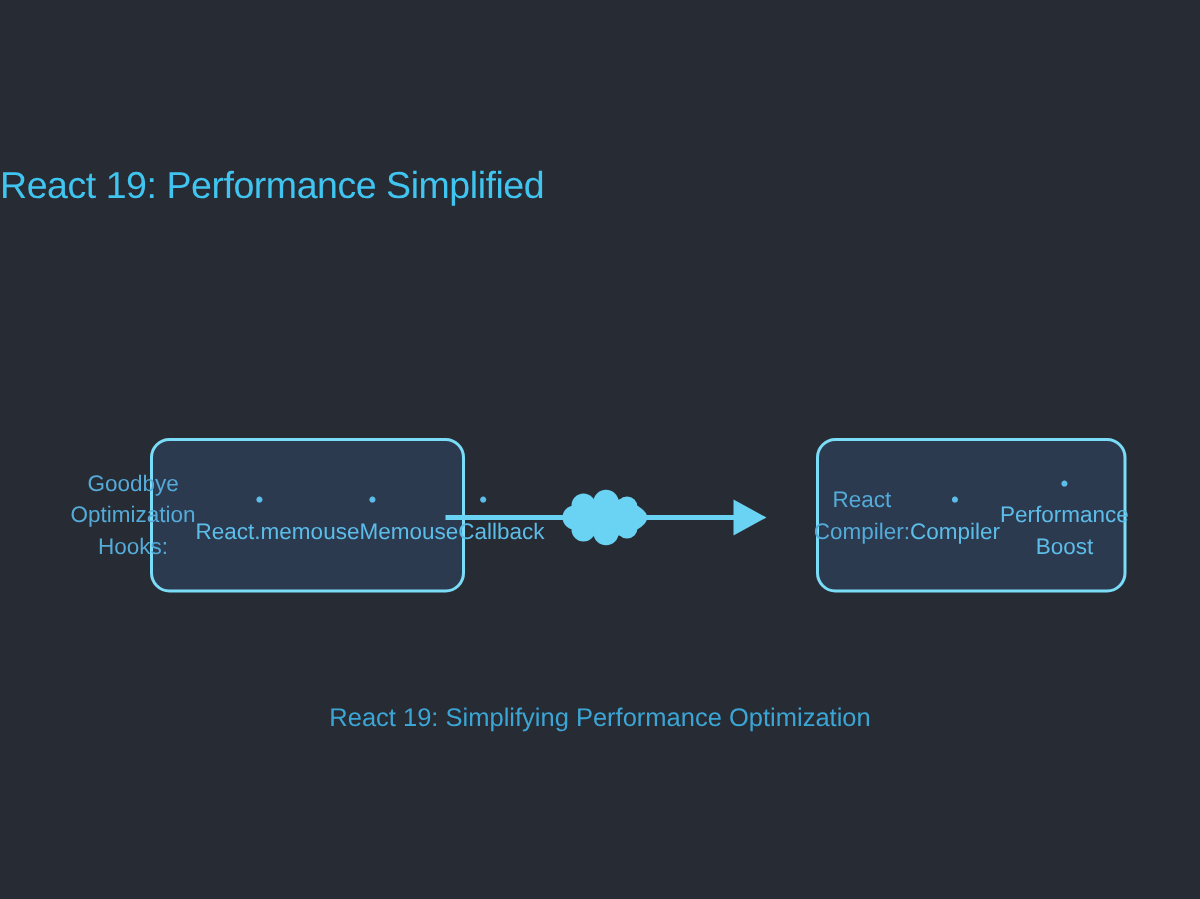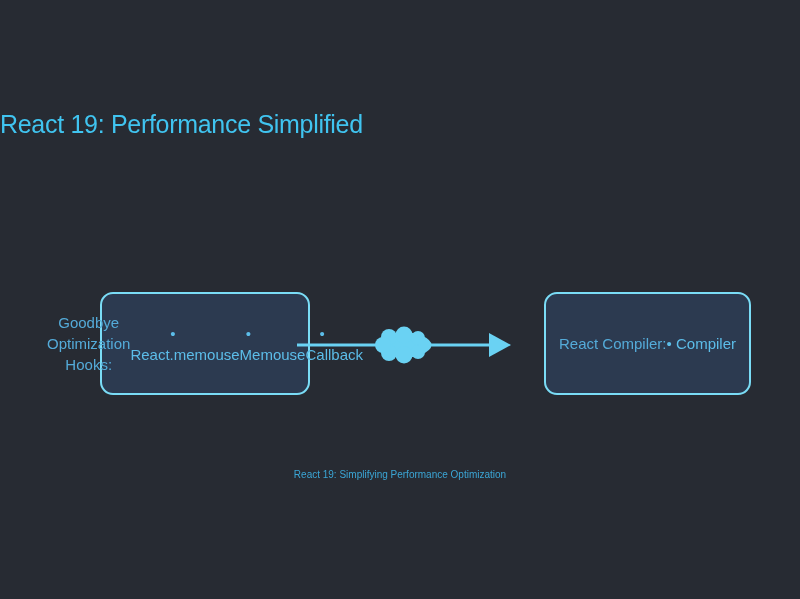--- a/index.html
+++ b/index.html
@@ -65,21 +65,21 @@
     height: 48px;
     overflow: visible;
   }
 
   .diagram-caption {
     position: absolute;
     top: 469px;
     left: 0;
     width: 800px;
     text-align: center;
-    font-size: 10px;
+    font-size: 17px;
     color: var(--caption-text);
   }
 </style>
 </head>
 <body>
 
 <div class="stage">
 
   <div class="diagram-title">React 19: Performance Simplified</div>
 
@@ -104,17 +104,18 @@
         <circle cx="86" cy="24" r="8"></circle>
         <path d="M124,14 Q145,24 124,34 Z"></path>
       </g>
       <polygon points="192,12 214,24 192,36"></polygon>
     </g>
   </svg>
 
   <div class="node node-right">
     <div class="node-title">React Compiler:</div>
     <div class="node-item">• Compiler</div>
+    <div class="node-item">• Performance Boost</div>
   </div>
 
   <div class="diagram-caption">React 19: Simplifying Performance Optimization</div>
 
 </div>
 
 </body></html>

